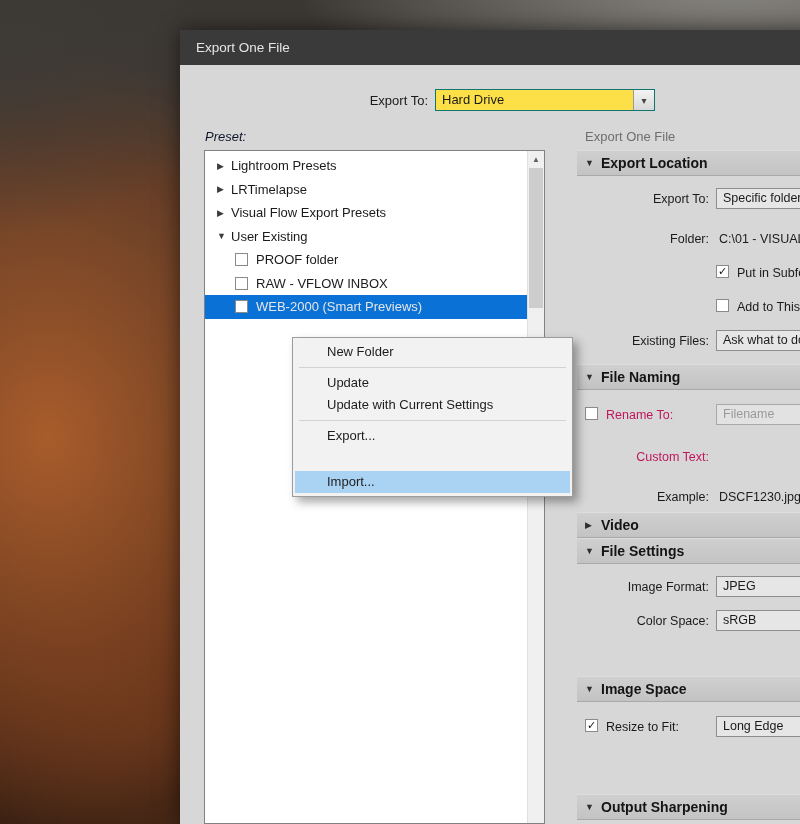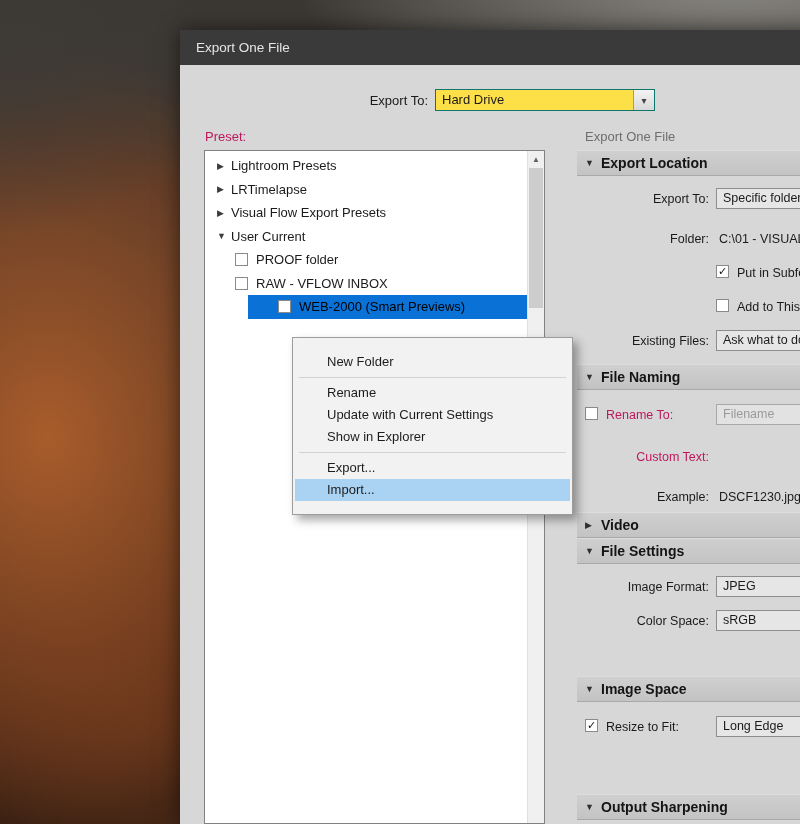--- a/index.html
+++ b/index.html
@@ -15,37 +15,37 @@
     linear-gradient(175deg,#3a3835 0%,#44382e 30%,#33261c 62%,#201711 85%,#140e0a 100%);}
 
   .dialog{position:absolute;left:180px;top:30px;width:699px;height:794px;background:#d7d7d7;box-shadow:0 0 20px rgba(0,0,0,0.55);}
   .titlebar{height:35px;background:var(--c-titlebar,#3a3a3a);color:#e5e5e5;font-size:13.5px;line-height:35px;padding-left:16px;}
 
   .export-to-label{position:absolute;left:150px;top:63px;width:98px;text-align:right;}
   .top-combo{position:absolute;left:255px;top:59px;width:220px;height:22px;background:#fde047;border:1px solid #0f766e;display:flex;}
   .top-combo-text{flex:1;padding:2px 6px;white-space:nowrap;overflow:hidden;}
   .top-combo-btn{width:21px;background:linear-gradient(#f3f3f3,#d9d9d9);border-left:1px solid #9a9a9a;color:#444;font-size:10px;display:flex;align-items:center;justify-content:center;}
 
-  .preset-label{position:absolute;left:25px;top:99px;color:#be185d;}
+  .preset-label{position:absolute;left:25px;top:99px;color:#0f172a;font-style:italic;}
   .preset-list{position:absolute;left:24px;top:120px;width:341px;height:674px;background:#fff;border:1px solid #828282;}
   .list-rows{position:absolute;top:0;left:0;right:17px;bottom:0;padding-top:3px;overflow:hidden;}
   .list-row{height:23.5px;display:flex;align-items:center;white-space:nowrap;}
   .list-row.group{padding-left:12px;}
   .list-row.child{padding-left:30px;}
-  .list-row.selected{background:var(--c-selection,#0a72d7);color:#000000;margin-left:43px;}
+  .list-row.selected{background:var(--c-selection,#0a72d7);color:#e5e5e5;}
   .tri{width:14px;font-size:9px;color:#3c3c3c;flex:none;}
   .checkbox{width:13px;height:13px;background:#fff;border:1px solid #8a8a8a;margin-right:8px;flex:none;font-size:11px;line-height:11px;text-align:center;color:#111;}
   .list-scrollbar{position:absolute;top:0;right:0;width:17px;height:100%;background:#f0f0f0;border-left:1px solid #e0e0e0;}
   .scroll-btn{height:17px;font-size:8px;color:#606060;text-align:center;line-height:17px;background:#f0f0f0;}
   .scroll-thumb{position:absolute;top:17px;left:1px;right:1px;height:140px;background:#cdcdcd;}
 
   
-  .context-menu{position:absolute;left:292px;top:337px;width:281px;background:#f2f2f2;border:1px solid #9c9c9c;box-shadow:5px 5px 9px rgba(0,0,0,0.35);padding:13px 0;z-index:10;}
+  .context-menu{position:absolute;left:292px;top:337px;width:281px;background:#f2f2f2;border:1px solid #9c9c9c;box-shadow:5px 5px 9px rgba(0,0,0,0.35);padding:3px 0;z-index:10;}
   .menu-item{height:22px;line-height:22px;padding-left:32px;color:#1c1c1c;margin:0 2px;white-space:nowrap;}
-  .menu-item.highlight{background:var(--c-menu-highlight,#a9d2f3);}
+  .menu-item.highlight{background:var(--c-menu-highlight,#a9d2f3);margin-top:24px;}
   .menu-sep{height:9px;position:relative;}
   .menu-sep::after{content:"";position:absolute;left:6px;right:6px;top:4px;border-top:1px solid #d2d2d2;}
 
   
   .settings-header{position:absolute;left:405px;top:99px;color:#6e6e6e;}
   .settings-sections{position:absolute;left:397px;top:120px;width:240px;height:674px;overflow:hidden;}
   .section{padding-bottom:12px;}
   .section:nth-child(1){padding-bottom:12px;}
   .section:nth-child(2){padding-bottom:4px;}
   .section:nth-child(3){padding-bottom:0;}
@@ -97,21 +97,21 @@
         <div class="list-row group">
           <span class="tri">▶</span>
           <span class="list-label">LRTimelapse</span>
         </div>
         <div class="list-row group">
           <span class="tri">▶</span>
           <span class="list-label">Visual Flow Export Presets</span>
         </div>
         <div class="list-row group">
           <span class="tri">▼</span>
-          <span class="list-label">User Current</span>
+          <span class="list-label">User Existing</span>
         </div>
         <div class="list-row child">
           <span class="checkbox"></span>
           <span class="list-label">PROOF folder</span>
         </div>
         <div class="list-row child">
           <span class="checkbox"></span>
           <span class="list-label">RAW - VFLOW INBOX</span>
         </div>
         <div class="list-row child selected">
@@ -215,19 +215,18 @@
           <span class="tri">▼</span>
           <span class="section-title">Output Sharpening</span>
         </div>
       </div>
     </div>
 </div>
 
 <div class="context-menu">
     <div class="menu-item">New Folder</div>
     <div class="menu-sep"></div>
-    <div class="menu-item">Rename</div>
+    <div class="menu-item">Update</div>
     <div class="menu-item">Update with Current Settings</div>
-    <div class="menu-item">Show in Explorer</div>
     <div class="menu-sep"></div>
     <div class="menu-item">Export...</div>
     <div class="menu-item highlight">Import...</div>
   </div>
 
 </body></html>

